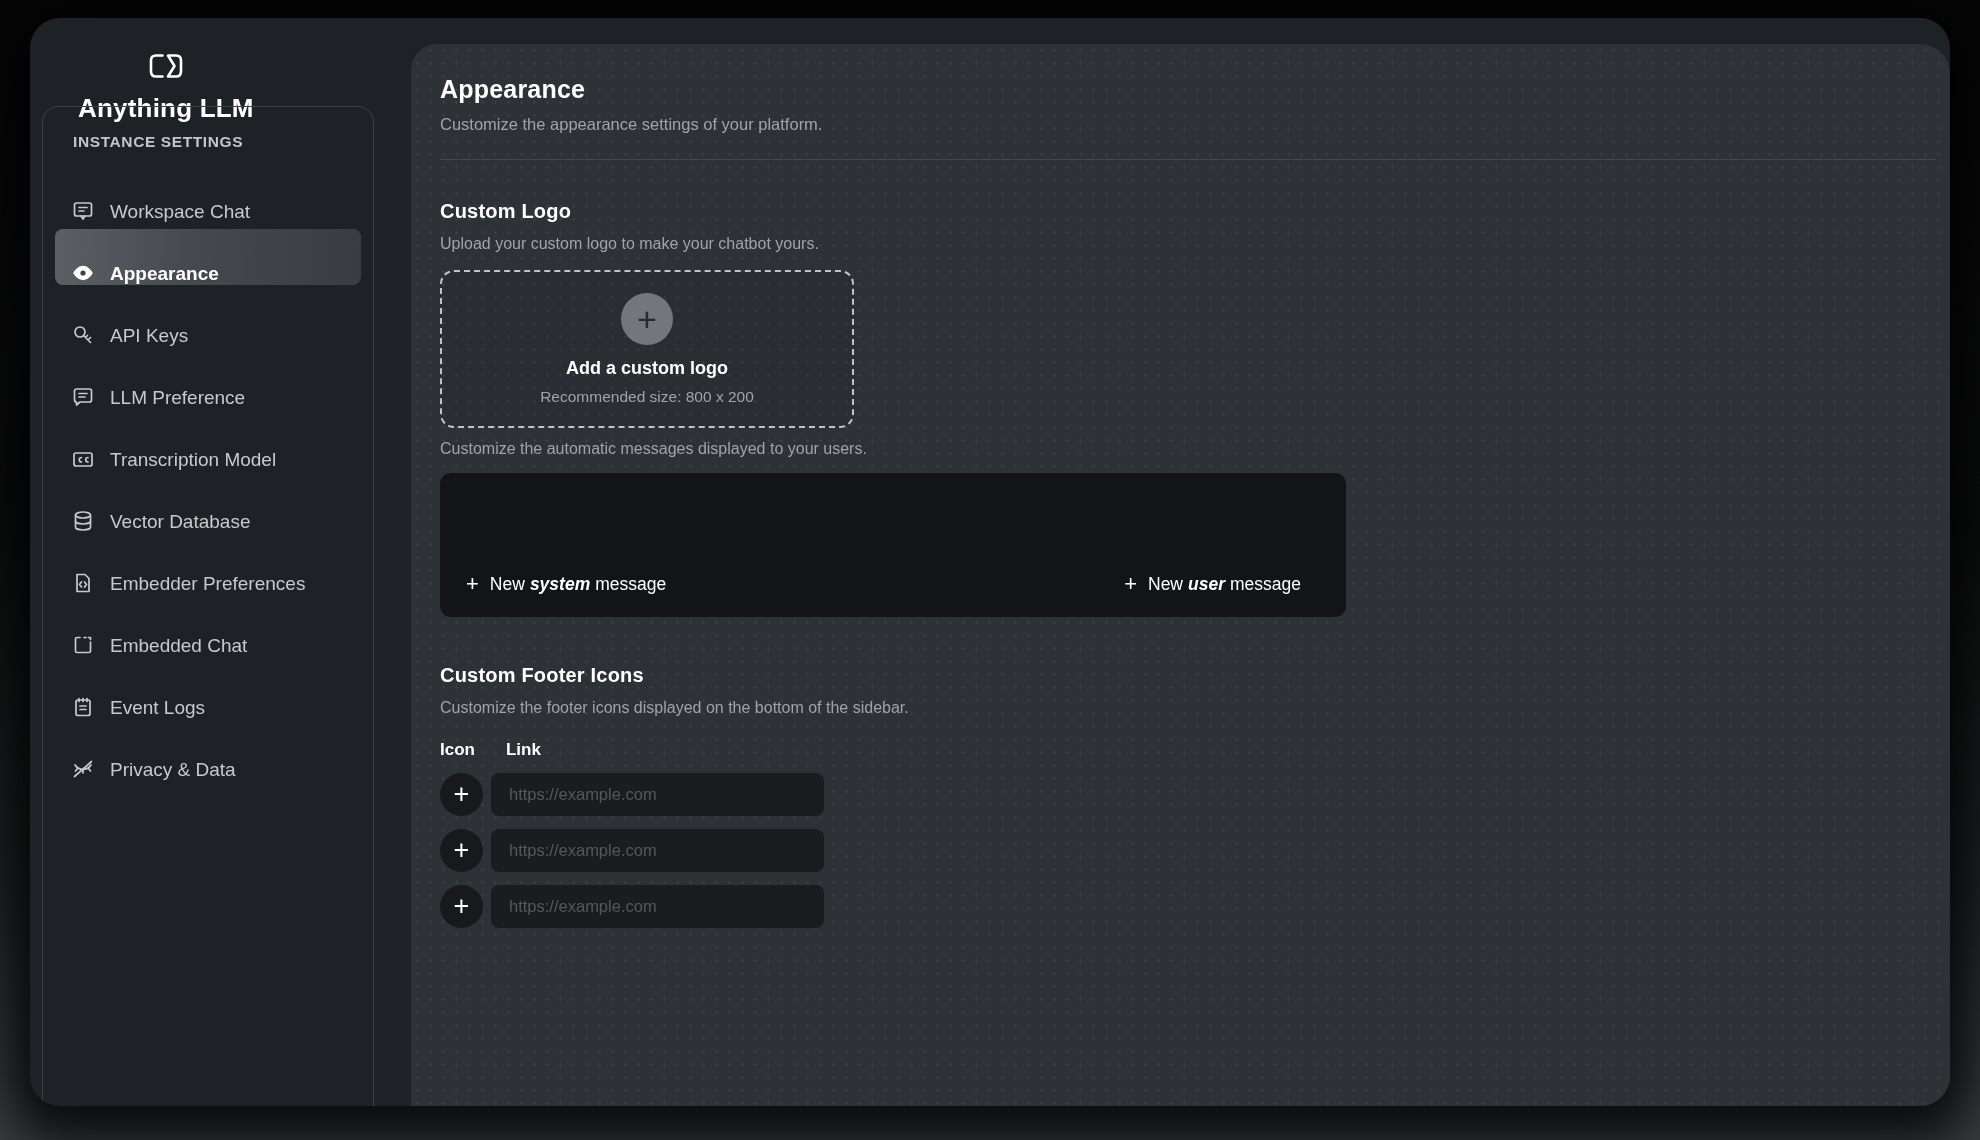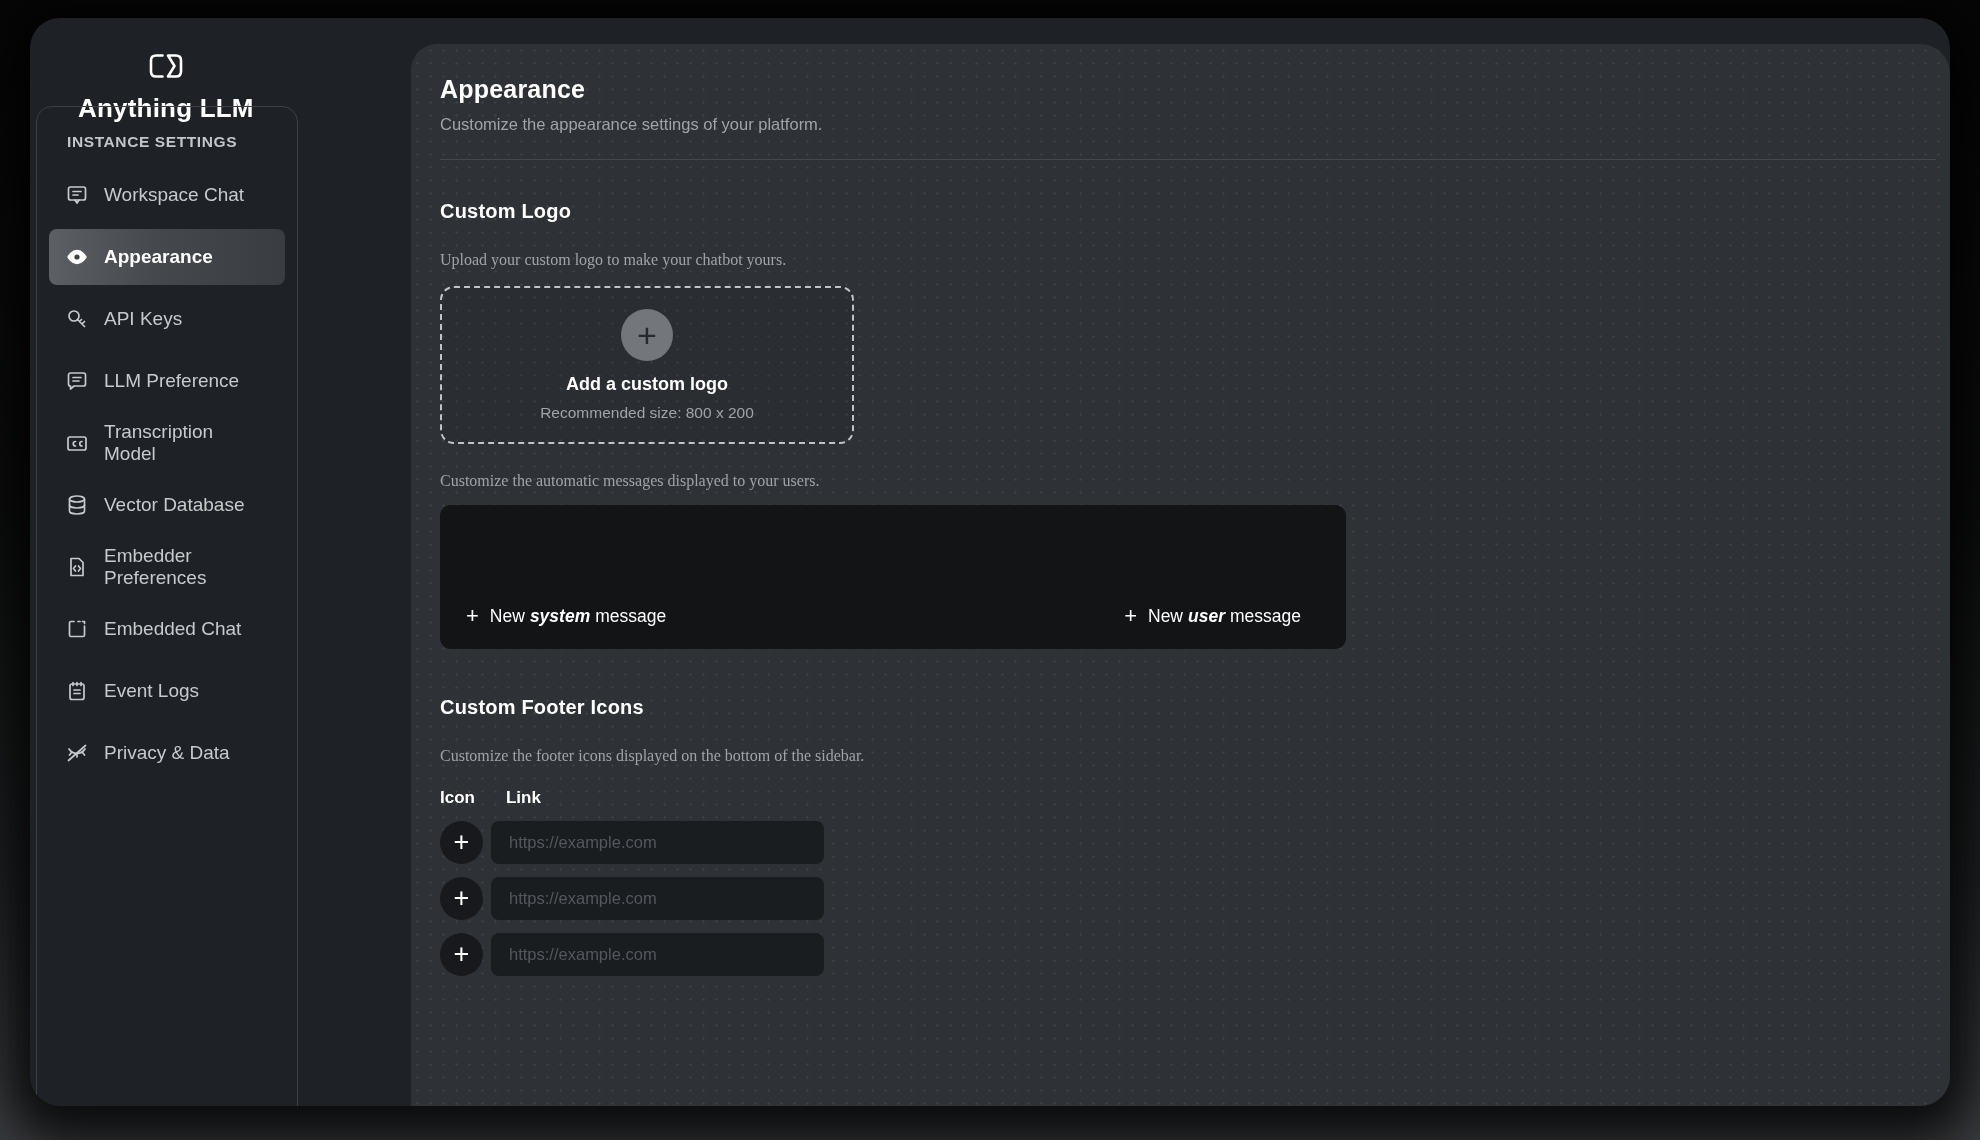--- a/index.html
+++ b/index.html
@@ -16,29 +16,29 @@
     background:#1e2125; border-radius:30px; overflow:hidden;
     box-shadow:0 14px 50px 22px rgba(0,0,0,0.82);
   }
 
   
   .logo-row { position:absolute; left:48px; top:34px; display:flex; align-items:center; gap:13px;flex-direction:column; }
   .logo-mark { width:38px; height:28px; display:block; }
   .logo-text { color:#fff; font-size:26px; font-weight:700; letter-spacing:0.2px; }
 
   .sidebar-box {
-    position:absolute; left:6px; top:88px; width:262px; height:1020px;
+    position:absolute; left:12px; top:88px; width:332px; height:1020px;
     border:1px solid #3c4044; border-radius:16px;
   }
   .sidebar-section-label {
     margin:26px 0 16px 30px; color:#c3c7ca; font-size:15.5px; font-weight:600; letter-spacing:0.6px;
   }
   .nav { padding:0 12px; }
   .nav-item {
-    display:flex; align-items:center; gap:15px; height:56px; margin-bottom:6px;
+    display:flex; align-items:flex-end; gap:15px; height:56px; margin-bottom:6px;
     padding:0 16px; border-radius:8px; color:#c7cacd; cursor:pointer;
   }
   .nav-item .nav-label { font-size:19px; }
   .nav-item.active {
     background:linear-gradient(90deg,#5c5f63 0%,#45484c 45%,#393c40 100%);
   }
   .nav-item.active .nav-label { color:#fff; font-weight:700; }
   .nav-icon { width:24px; height:24px; flex:0 0 24px; display:block; }
 
   
@@ -49,21 +49,21 @@
     background-size:13px 13px;
     border-radius:26px 30px 0 0;
   }
   .content { position:absolute; left:29px; right:14px; top:0; }
 
   .page-title { margin-top:31px; color:#fff; font-size:25px; font-weight:700; letter-spacing:0.2px; }
   .page-subtitle { margin-top:11px; color:#9fa4a9; font-size:16.5px; }
   .divider { margin-top:25px; border:none; border-top:1px solid #45494e; height:0; }
 
   .section-title { color:#fff; font-size:20px; font-weight:700; letter-spacing:0.2px; }
-  .section-desc { margin-top:28px; color:#9fa4a9; font-size:16px;font-family:Liberation Serif, serif; }
+  .section-desc { margin-top:12px; color:#9fa4a9; font-size:16px; }
 
   .logo-section .section-title { margin-top:40px; }
 
   .upload-box {
     margin-top:17px; width:414px; height:158px;
     border:2px dashed #bfc4c9; border-radius:14px;
     background:rgba(0,0,0,0.07);
     display:flex; flex-direction:column; align-items:center; justify-content:center;
     cursor:pointer;
   }

